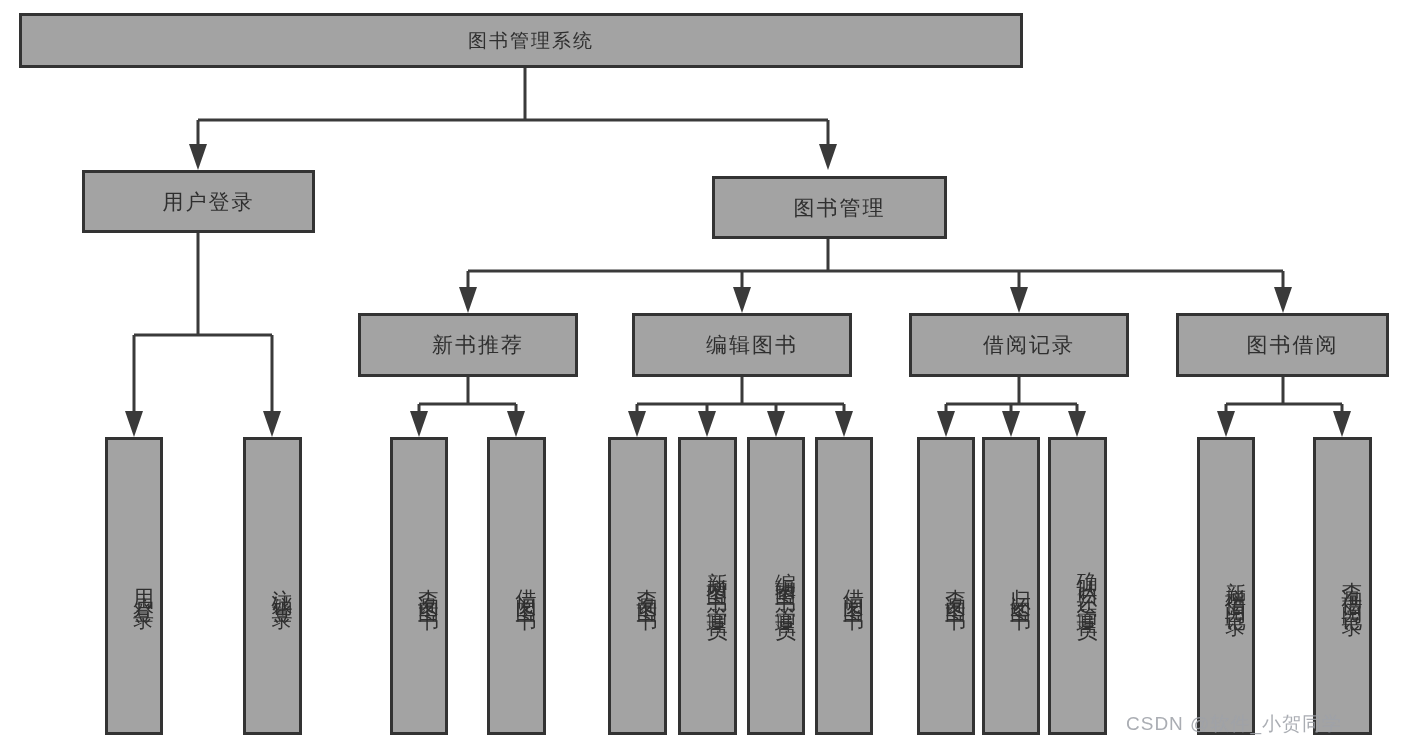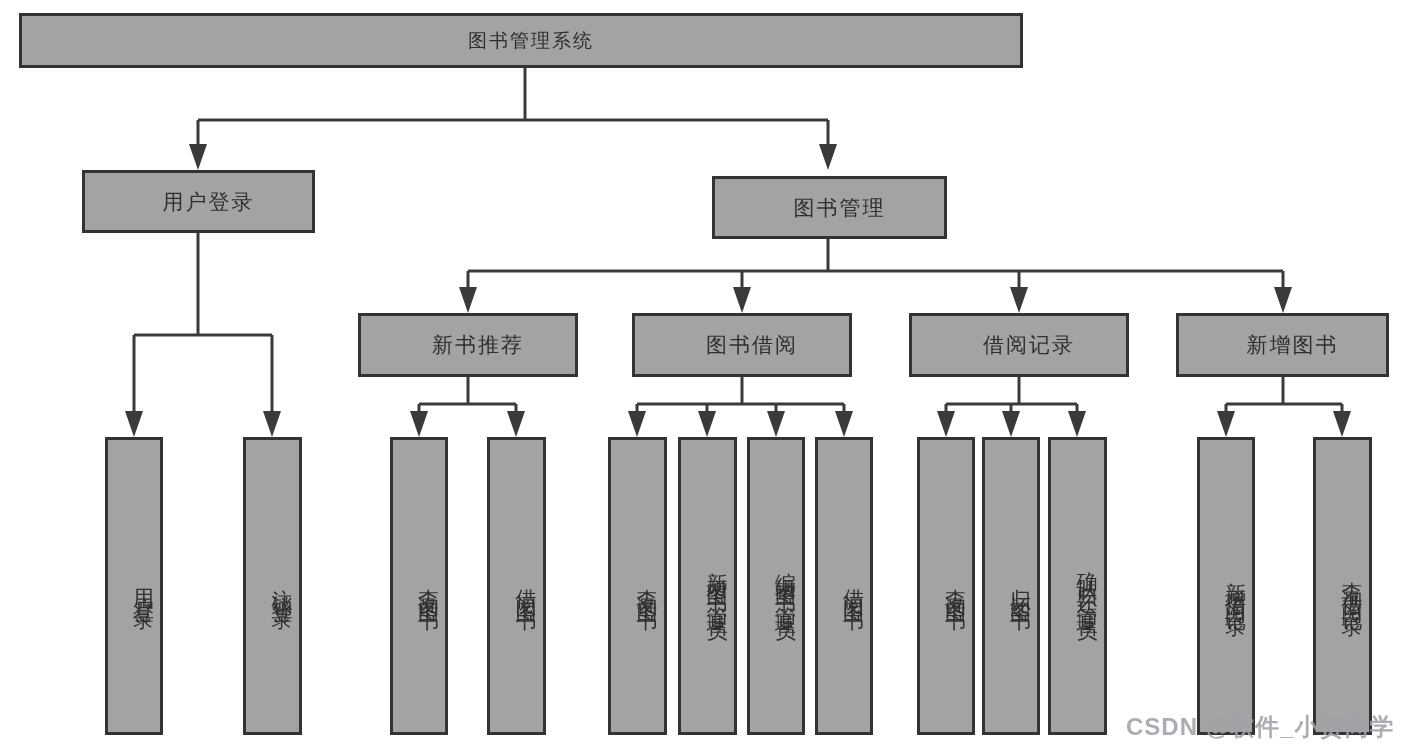--- a/index.html
+++ b/index.html
@@ -36,21 +36,21 @@
   .lf{top:437px;height:298px;}
   .pos-l10{left:105px;width:58px;} .pos-l11{left:243px;width:59px;}
   .pos-l20{left:390px;width:58px;} .pos-l21{left:487px;width:59px;}
   .pos-l30{left:608px;width:59px;} .pos-l31{left:678px;width:59px;}
   .pos-l32{left:747px;width:58px;} .pos-l33{left:815px;width:58px;}
   .pos-l40{left:917px;width:58px;} .pos-l41{left:982px;width:58px;}
   .pos-l42{left:1048px;width:59px;}
   .pos-l50{left:1197px;width:58px;} .pos-l51{left:1313px;width:59px;}
   .watermark{
     position:absolute;left:1126px;top:711px;z-index:5;
-    font-size:24px;color:rgba(158,162,168,0.88);letter-spacing:1px;white-space:nowrap;font-weight:bold;
+    font-size:19px;color:rgba(158,162,168,0.88);letter-spacing:1px;white-space:nowrap;
   }
 </style>
 </head>
 <body>
 
 <svg id="connectors" width="1405" height="747" viewBox="0 0 1405 747">
   <defs>
     <path id="ah" d="M -9 -26 H 9 L 0 0 Z"></path>
   </defs>
   <g stroke="#3a3a3a" stroke-width="3" fill="none">
@@ -93,27 +93,27 @@
   <span>用户登录</span>
 </div>
 <div class="node node-h pos-book-mgmt">
   <span>图书管理</span>
 </div>
 
 <div class="node node-h pos-new-book">
   <span>新书推荐</span>
 </div>
 <div class="node node-h pos-book-borrow">
-  <span>图书借阅</span>
+  <span>编辑图书</span>
 </div>
 <div class="node node-h pos-cur-borrow">
   <span>借阅记录</span>
 </div>
 <div class="node node-h pos-rec">
-  <span>新增图书</span>
+  <span>图书借阅</span>
 </div>
 
 <div class="node leaf lf pos-l10">
   <span class="vtext">用户登录</span>
 </div>
 <div class="node leaf lf pos-l11">
   <span class="vtext">注销登录</span>
 </div>
 
 <div class="node leaf lf pos-l20">

